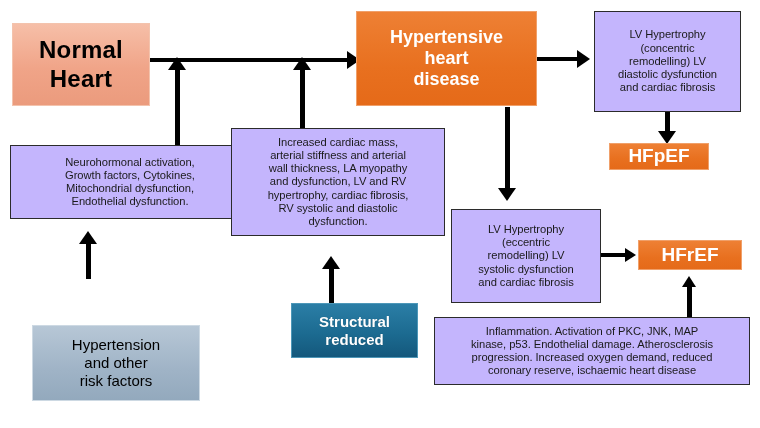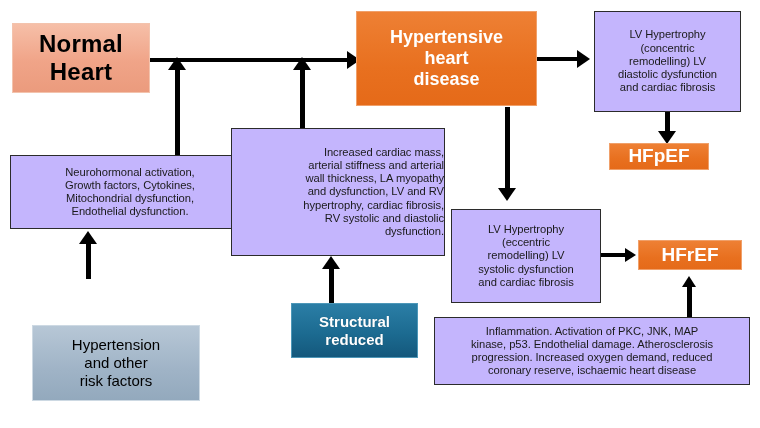--- a/index.html
+++ b/index.html
@@ -115,45 +115,45 @@
 
   <div class="conn vline" style="left:505px;top:107px;height:84px;"></div>
   <div class="ah ah-down" style="left:498px;top:188px;"></div>
 
   <div class="conn hline" style="left:601px;top:253px;width:27px;"></div>
   <div class="ah ah-right-thin" style="left:625px;top:248px;"></div>
 
   <div class="conn vline" style="left:687px;top:286px;height:31px;"></div>
   <div class="ah ah-up-thin" style="left:682px;top:276px;"></div>
 
-  <div class="node salmon" style="left:12px;top:23px;width:138px;height:70px;">
+  <div class="node salmon" style="left:12px;top:23px;width:138px;height:83px;">
     <span class="txt">Normal
 Heart</span>
   </div>
 
   <div class="node orange orange-big" style="left:356px;top:11px;width:181px;height:95px;">
     <span class="txt">Hypertensive
 heart
 disease</span>
   </div>
 
-  <div class="node grey" style="left:10px;top:155px;width:240px;height:74px;">
+  <div class="node grey" style="left:10px;top:145px;width:240px;height:74px;">
     <span class="txt">Neurohormonal activation,
 Growth factors, Cytokines,
 Mitochondrial dysfunction,
 Endothelial dysfunction.</span>
   </div>
 
   <div class="node steel" style="left:32px;top:277px;width:168px;height:76px;">
     <span class="txt">Hypertension
 and other
 risk factors</span>
   </div>
 
-  <div class="node grey" style="left:231px;top:128px;width:214px;height:128px;text-align:right;">
+  <div class="node grey" style="left:231px;top:128px;width:214px;height:108px;">
     <span class="txt">Increased cardiac mass,
 arterial stiffness and arterial
 wall thickness, LA myopathy
 and dysfunction,  LV and RV
 hypertrophy, cardiac fibrosis,
 RV  systolic and diastolic
 dysfunction.</span>
   </div>
 
   <div class="node teal" style="left:291px;top:303px;width:127px;height:55px;">

